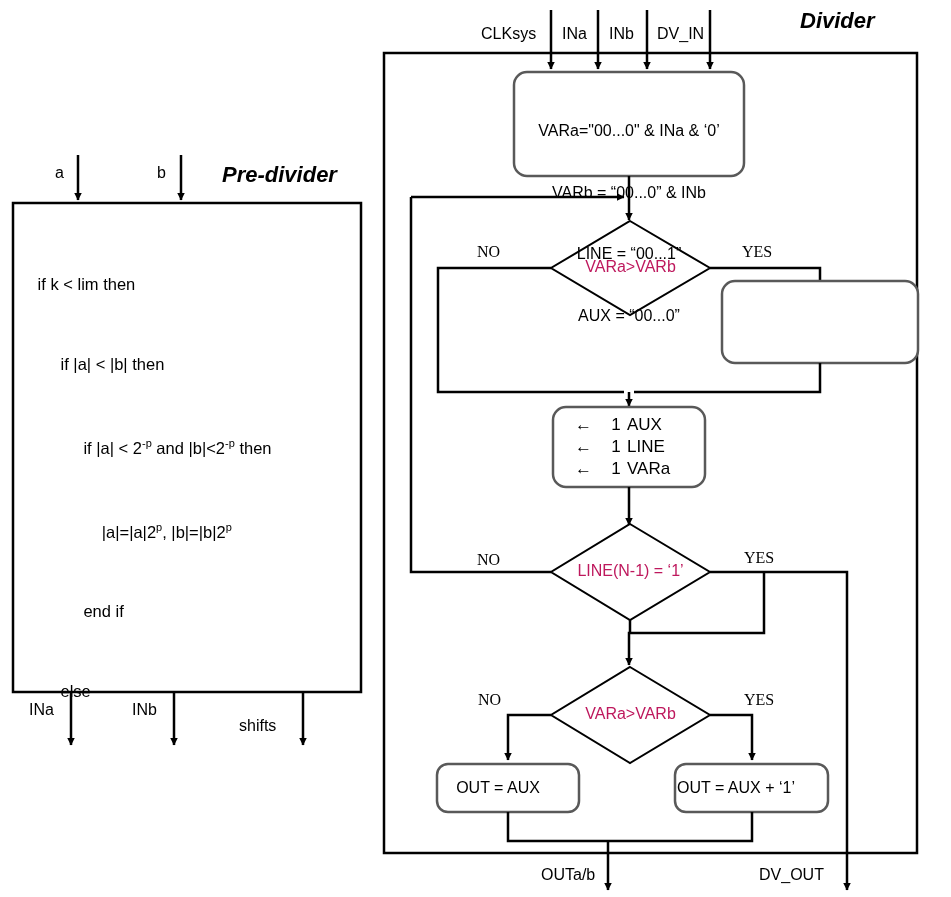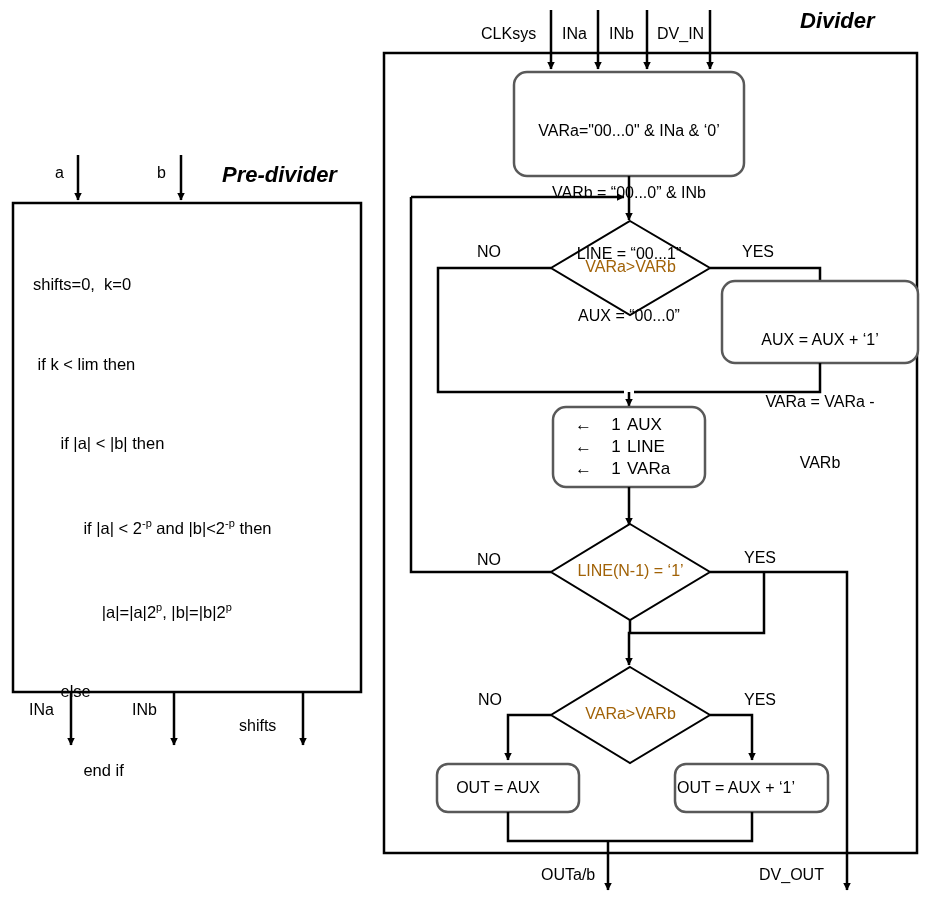--- a/index.html
+++ b/index.html
@@ -23,21 +23,21 @@
     height: 897px;
   }
   .lbl {
     position: absolute;
     font-family: "Liberation Sans", sans-serif;
     color: #000;
     white-space: pre;
     line-height: 1.15;
   }
   .sig { font-size: 16px; }
-  .branch { font-size: 16px; font-weight: normal; }
+  .branch { font-size: 16px; font-weight: normal; font-family: Liberation Serif, serif; }
   .title {
     font-size: 22px;
     font-weight: bold;
     font-style: italic;
   }
   .codeblock {
     font-size: 16.5px;
     line-height: 26.5px;
   }
   .boxtext {
@@ -45,21 +45,21 @@
     text-align: center;
     font-size: 16px;
     line-height: 20.5px;
     color: #000;
     white-space: pre;
   }
   .diamondtext {
     position: absolute;
     text-align: center;
     font-size: 16px;
-    color: #a16207;
+    color: #be185d;
     white-space: pre;
   }
   .shiftrow {
     display: flex;
     align-items: center;
     justify-content: flex-start;
     font-size: 17px;
     line-height: 22px;
   }
   .shiftrow .ar { width: 30px; display:inline-block; }
@@ -150,27 +150,26 @@
   <div class="lbl title" style="left:222px; top:162px;">Pre-divider</div>
 
   <div class="lbl sig" style="left:55px; top:164px;">a</div>
   <div class="lbl sig" style="left:157px; top:164px;">b</div>
 
   <div class="lbl sig" style="left:29px; top:701px;">INa</div>
   <div class="lbl sig" style="left:132px; top:701px;">INb</div>
   <div class="lbl sig" style="left:239px; top:701px;margin-top:16px;">shifts</div>
 
   <div class="lbl codeblock" style="left:33px; top:218px; width:322px;">
-    <div>shifts=0,  k=0</div>
     <div> if k &lt; lim then</div>
     <div>      if |a| &lt; |b| then</div>
     <div>           if |a| &lt; 2<span class="sup">-p</span> and |b|&lt;2<span class="sup">-p</span> then</div>
     <div>               |a|=|a|2<span class="sup">p</span>, |b|=|b|2<span class="sup">p</span></div>
+    <div>           end if</div>
     <div>      else</div>
-    <div>           end if</div>
     
     
     
     
     
     
     
   </div>
 
   <div class="lbl title" style="left:800px; top:8px;">Divider</div>
@@ -184,25 +183,20 @@
     <div>VARa="00...0" &amp; INa &amp; ‘0’</div>
     <div>VARb = “00...0” &amp; INb</div>
     <div>LINE = “00...1”</div>
     <div>AUX = “00...0”</div>
   </div>
 
   <div class="diamondtext" style="left:551px; top:258px; width:159px;">VARa&gt;VARb</div>
   <div class="lbl branch" style="left:477px; top:243px;">NO</div>
   <div class="lbl branch" style="left:742px; top:243px;">YES</div>
 
-  <div class="boxtext" style="left:724px; top:289px; width:192px;">
-    <div>AUX = AUX + ‘1’</div>
-    <div>VARa = VARa -</div>
-    <div>VARb</div>
-  </div>
 
   <div style="position:absolute; left:575px; top:414px; width:120px;">
     <div class="shiftrow">
       <span class="ar">←</span>
       <span class="num">1</span>
       <span class="nm">AUX</span>
     </div>
     <div class="shiftrow">
       <span class="ar">←</span>
       <span class="num">1</span>

